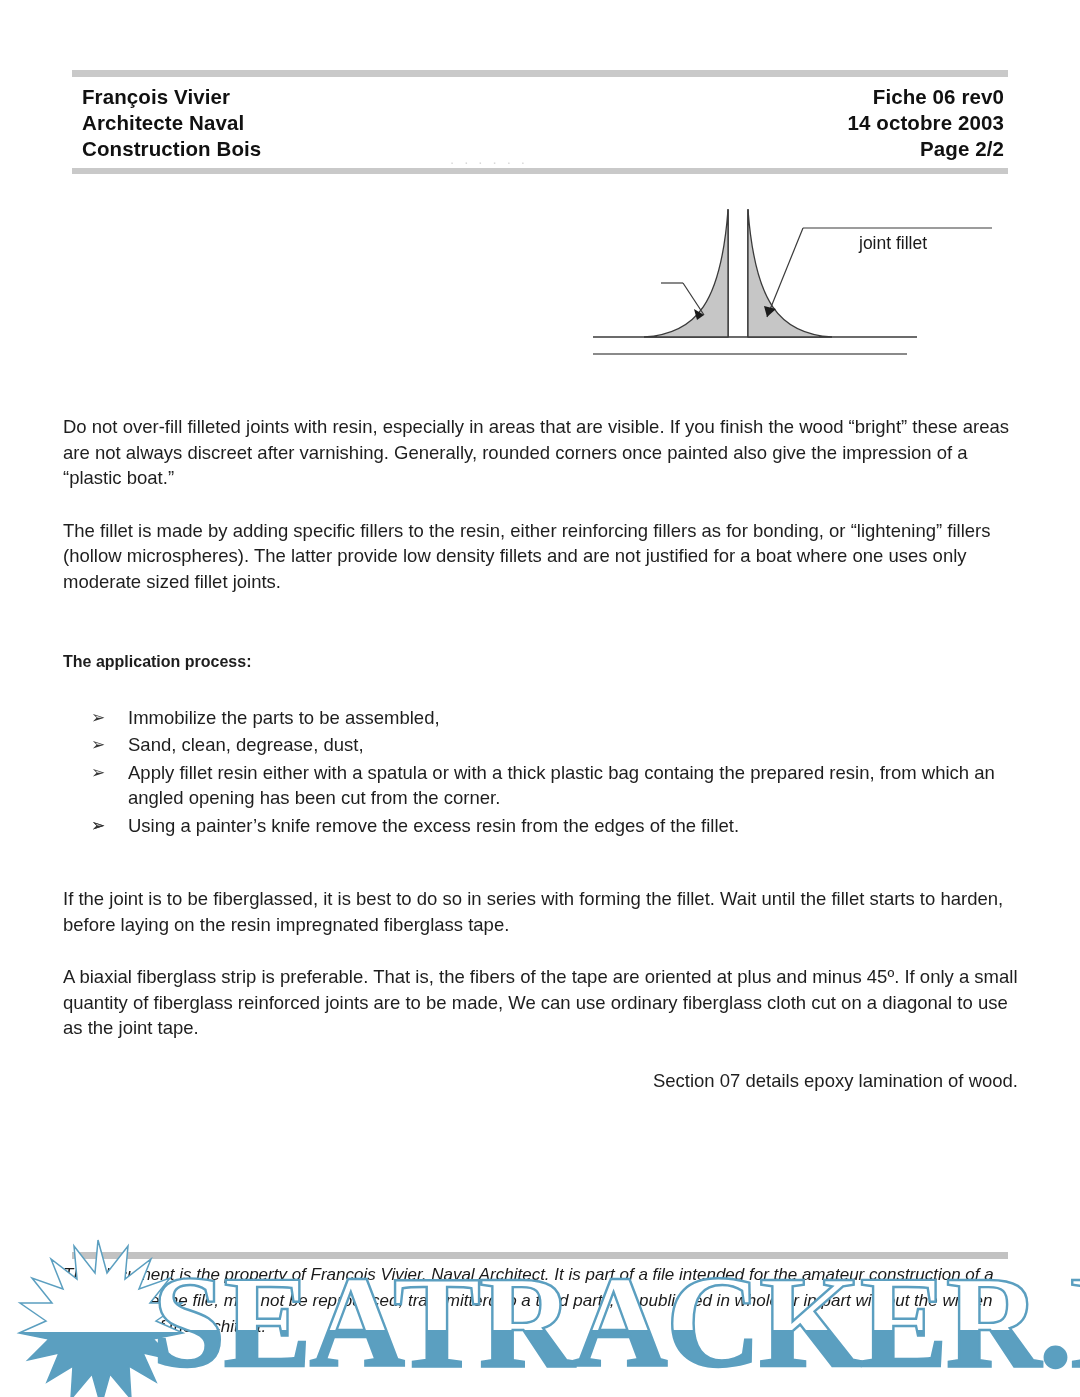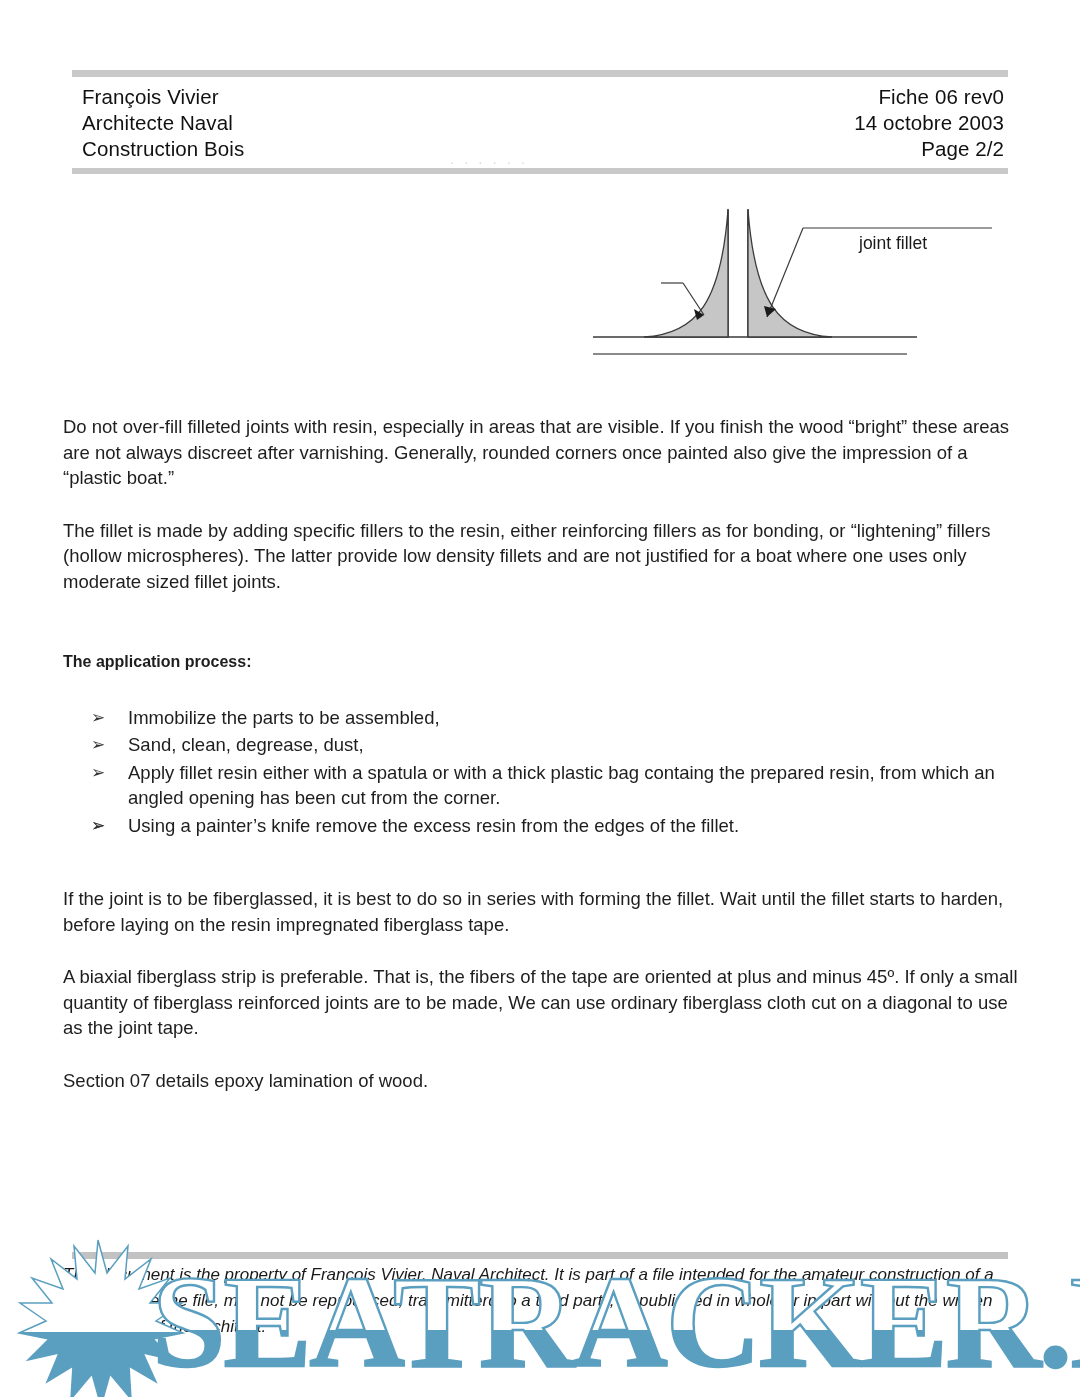--- a/index.html
+++ b/index.html
@@ -39,20 +39,21 @@
     display: flex;
     justify-content: space-between;
     align-items: flex-start;
     padding: 7px 4px 2px 10px;
   }
   .header-left, .header-right {
     font-size: 20.5px;
     line-height: 26px;
     color: #111;
     letter-spacing: 0.1px;
+    font-weight: bold;
   }
   .header-right { text-align: right; }
   .header-line { white-space: nowrap; }
 
   .header-rule-bottom {
     position: absolute;
     left: 72px;
     top: 168px;
     width: 936px;
     height: 6px;
@@ -107,21 +108,21 @@
     top: 414px;
     width: 955px;
     font-size: 18.5px;
     line-height: 25.5px;
     color: #1e1e1e;
   }
   .para {
     margin: 0 0 27px 0;
     text-align: left;
   }
-  .para.tight { margin-bottom: 0; }
+  .para.tight { margin-bottom: 0; text-align: right; }
 
   .subhead {
     font-weight: bold;
     font-size: 16px;
     margin: 0 0 30px 0;
   }
 
   ul.bullets {
     list-style: none;
     margin: 0 0 0 0;

